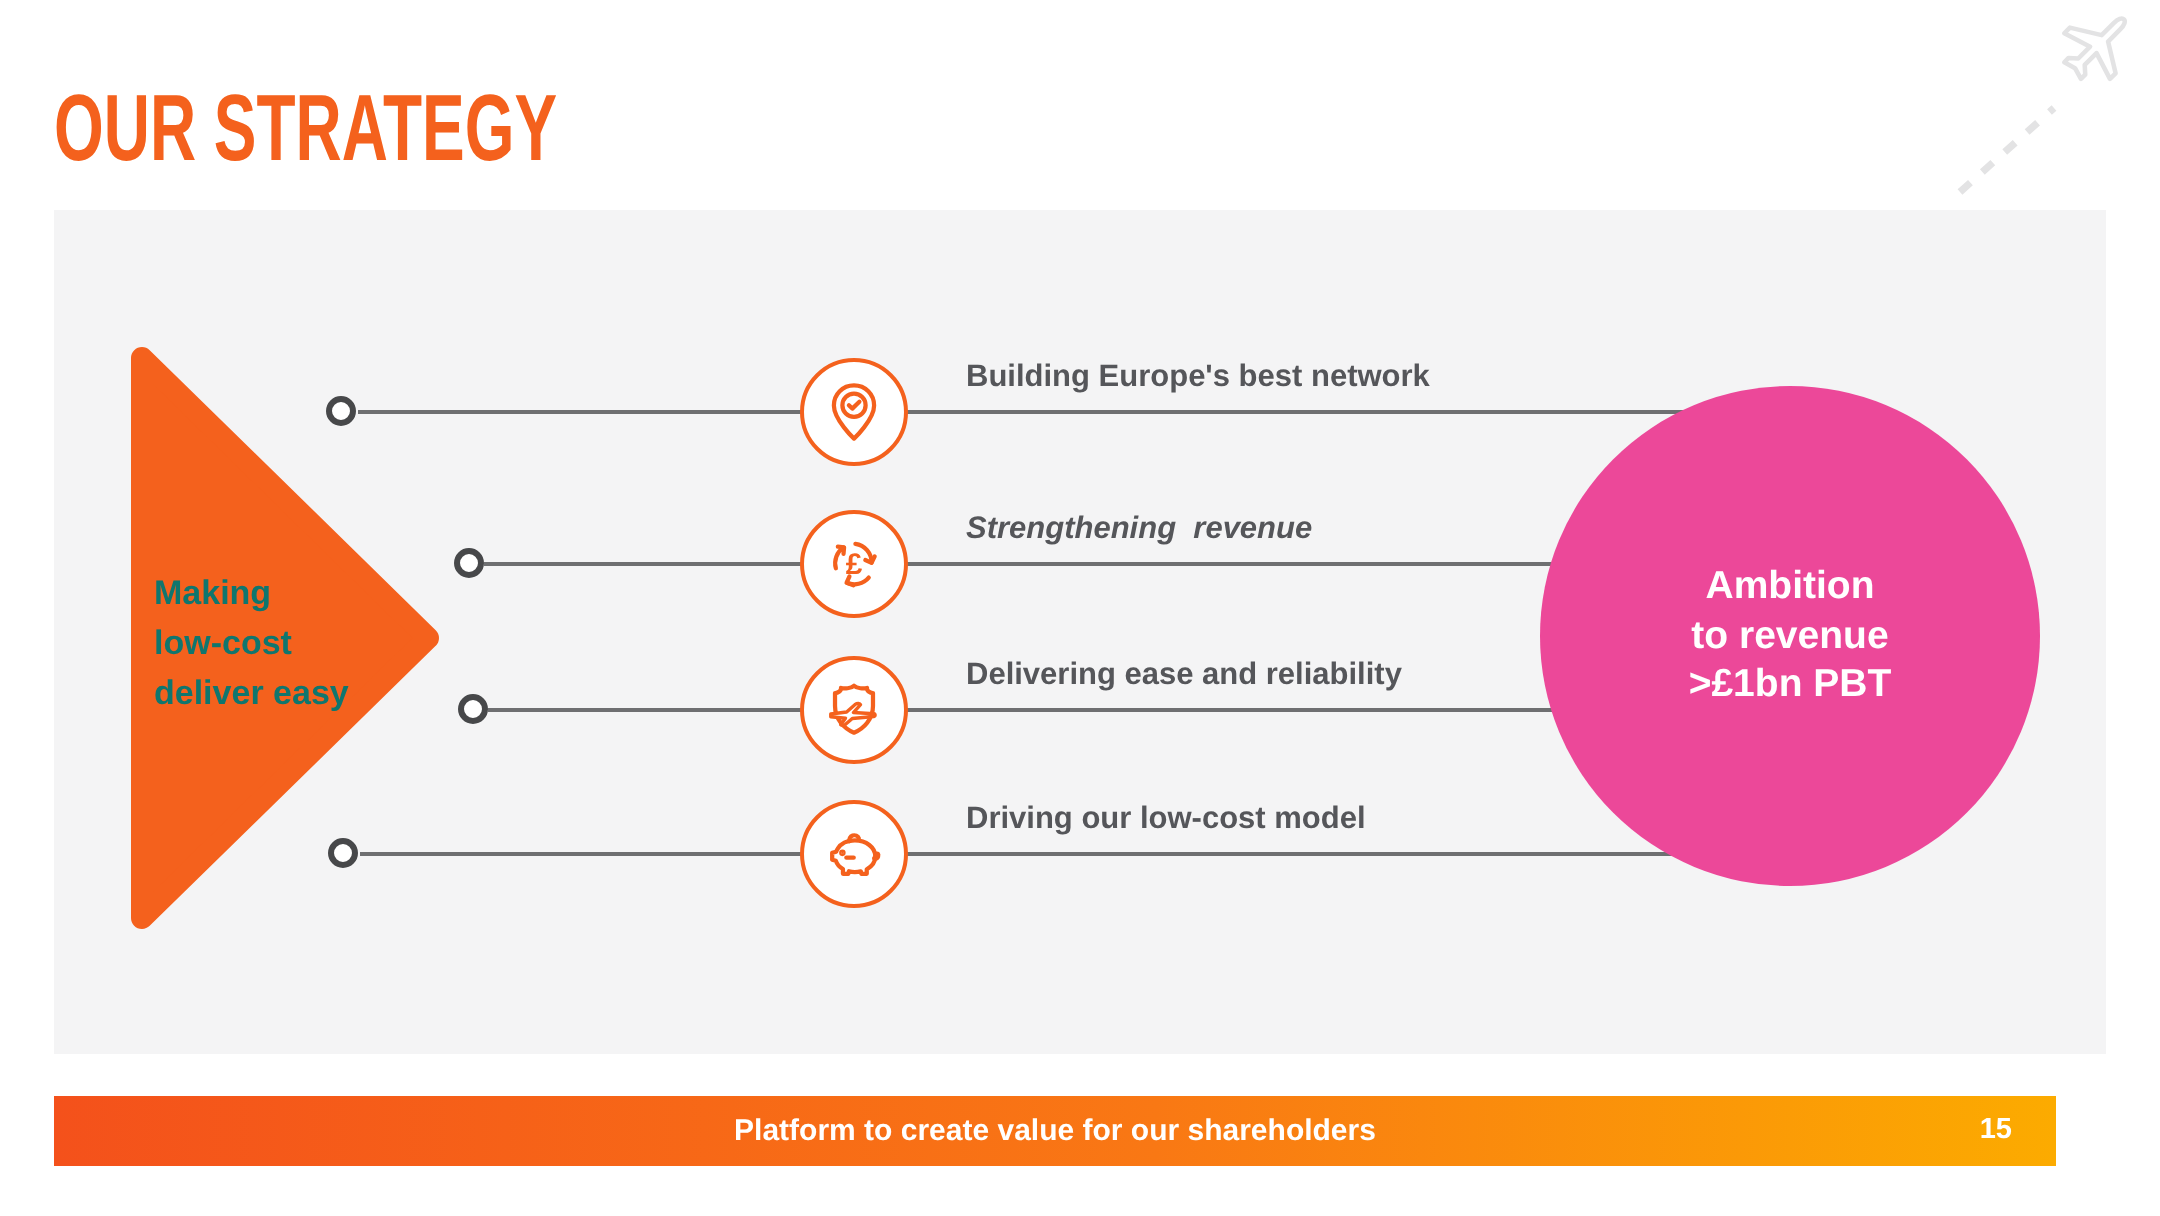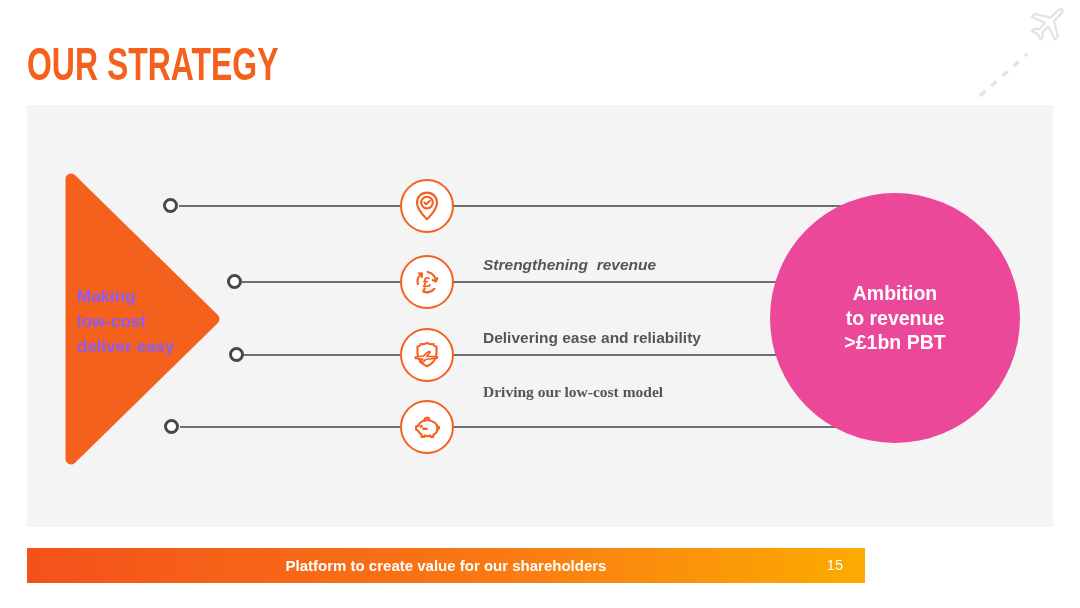--- a/index.html
+++ b/index.html
@@ -18,21 +18,21 @@
   
   .plane-decor{position:absolute;left:972px;top:0;}
   
   .card{
     position:absolute;left:27px;top:105px;width:1026px;height:422px;
     background:#F4F4F5;
   }
   .tri-svg{position:absolute;left:38px;top:66px;}
   .tri-text{
     position:absolute;left:50px;top:179px;z-index:4;
-    color:#8b5cf6;font-weight:700;font-size:17px;line-height:25px;
+    color:#0f766e;font-weight:700;font-size:17px;line-height:25px;
   }
   .row-line{position:absolute;height:2px;background:#6E6F71;z-index:1;}
   .row-dot{
     position:absolute;width:9px;height:9px;background:#fff;
     border:3px solid #47484A;border-radius:50%;z-index:3;
   }
   .icon-circle{
     position:absolute;width:50px;height:50px;background:#fff;
     border:2px solid #F4611D;border-radius:50%;z-index:3;
     display:flex;align-items:center;justify-content:center;
@@ -45,29 +45,29 @@
     position:absolute;left:743px;top:88px;width:250px;height:250px;
     background:#ec4899;border-radius:50%;z-index:2;
     display:flex;align-items:center;justify-content:center;
   }
   .big-circle-text{
     color:#fff;text-align:center;font-weight:700;
     font-size:19.5px;line-height:24.5px;
   }
   
   .footer-bar{
-    position:absolute;left:27px;top:548px;width:838px;height:35px;
+    position:absolute;left:27px;top:548px;width:1001px;height:35px;
     background:linear-gradient(90deg,#F4511B 0%,#F97814 55%,#FCAB00 100%);
   }
   .footer-text{
     position:absolute;left:0;top:0;width:100%;text-align:center;
     color:#fff;font-weight:700;font-size:15px;line-height:35px;
   }
   .footer-page{
-    position:absolute;right:22px;top:0;color:#fff;font-weight:400;
+    position:absolute;right:22px;top:0;color:#fff;font-weight:700;
     font-size:14.5px;line-height:35px;
   }
   svg{display:block;}
 </style>
 </head>
 <body>
 
 <div class="slide-title">OUR STRATEGY</div>
 
 <svg class="plane-decor" width="105" height="100" viewBox="0 0 105 100">
@@ -90,20 +90,21 @@
 
   <div class="row-line" style="left:152px;top:100px;width:701px;"></div>
   <div class="row-dot" style="left:136px;top:93px;"></div>
   <div class="icon-circle" style="left:373px;top:74px;">
     <svg width="34" height="34" viewBox="0 0 24 24" fill="none" stroke="#F4611D" stroke-width="1.5" stroke-linecap="round" stroke-linejoin="round">
       <path d="M12 2.6c-4 0-7.1 3.1-7.1 7.1 0 5 7.1 11.7 7.1 11.7s7.1-6.7 7.1-11.7c0-4-3.1-7.1-7.1-7.1z"></path>
       <circle cx="12" cy="9.6" r="4.1"></circle>
       <polyline points="10.2 9.6 11.4 10.8 13.9 8.4"></polyline>
     </svg>
   </div>
+  <div class="row-label" style="left:456px;top:75px;">Building Europe's best network</div>
 
   <div class="row-line" style="left:215px;top:176px;width:638px;"></div>
   <div class="row-dot" style="left:200px;top:169px;"></div>
   <div class="icon-circle" style="left:373px;top:150px;">
     <svg width="34" height="34" viewBox="0 0 24 24" fill="none" stroke="#F4611D" stroke-width="1.5" stroke-linecap="round" stroke-linejoin="round">
       <path d="M5.6 13.5 A 6.6 6.6 0 0 1 8.3 6.2"></path>
       <polyline points="6.3 5.9 8.5 6.1 8.3 8.4"></polyline>
       <path d="M12.5 4.9 A 6.6 6.6 0 0 1 18.2 11.5"></path>
       <polyline points="19.3 9.3 18.2 11.6 16 10.6"></polyline>
       <path d="M17.2 16.8 A 6.6 6.6 0 0 1 9.5 18.6"></path>
@@ -127,21 +128,21 @@
   <div class="row-dot" style="left:137px;top:314px;"></div>
   <div class="icon-circle" style="left:373px;top:295px;">
     <svg width="34" height="34" viewBox="0 0 24 24" fill="none" stroke="#F4611D" stroke-width="1.5" stroke-linecap="round" stroke-linejoin="round">
       <path d="M6.2 10.2 C 7.3 8.4 9.6 7.2 12.3 7.2 C 16.3 7.2 19.5 9.7 19.5 12.8 C 19.5 14.7 18.3 16.4 16.5 17.4 L 16.5 19 L 14.6 19 L 14.4 18.1 C 13.7 18.3 13 18.4 12.3 18.4 C 11.6 18.4 10.9 18.3 10.2 18.1 L 10 19 L 8.1 19 L 8.1 17.3 C 6.9 16.6 6 15.6 5.6 14.4 L 4.3 14 L 4.3 11.6 L 5.7 11.2 C 5.8 10.9 6 10.5 6.2 10.2 Z"></path>
       <path d="M10.4 7.5 C 10.2 6.7 10.6 5.8 11.5 5.5 C 12.4 5.2 13.4 5.6 13.7 6.4"></path>
       <circle cx="7.9" cy="11.6" r="0.4" fill="#F4611D"></circle>
       <path d="M9.3 13.3 h2.6"></path>
       <path d="M19.5 12 q1.4 -.5 1 .9 q-.3 .9 -1.4 .6"></path>
     </svg>
   </div>
-  <div class="row-label" style="left:456px;top:278px;font-family:Liberation Serif, serif;">Driving our low-cost model</div>
+  <div class="row-label" style="left:456px;top:296px;">Driving our low-cost model</div>
 
   <div class="big-circle">
     <div class="big-circle-text">
       <div>Ambition</div>
       <div>to revenue</div>
       <div>&gt;£1bn PBT</div>
     </div>
   </div>
 
 </div>

